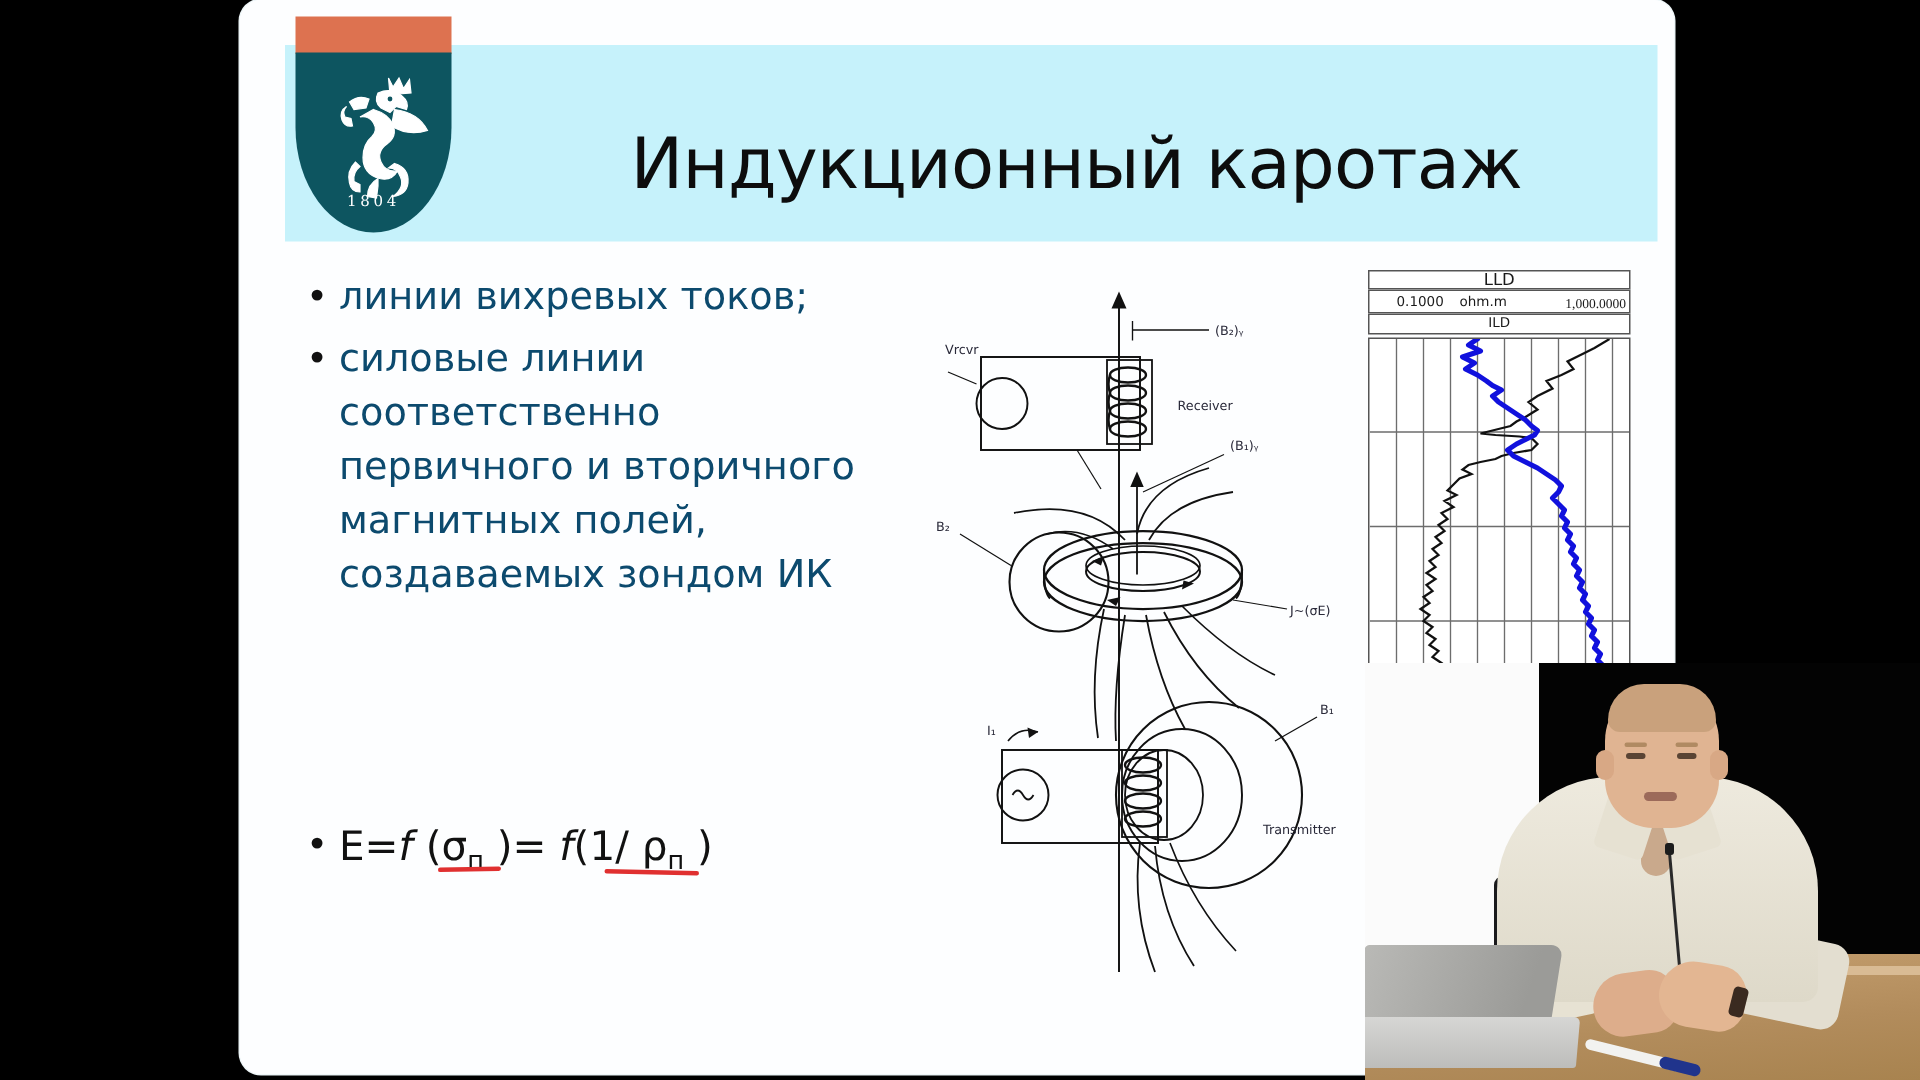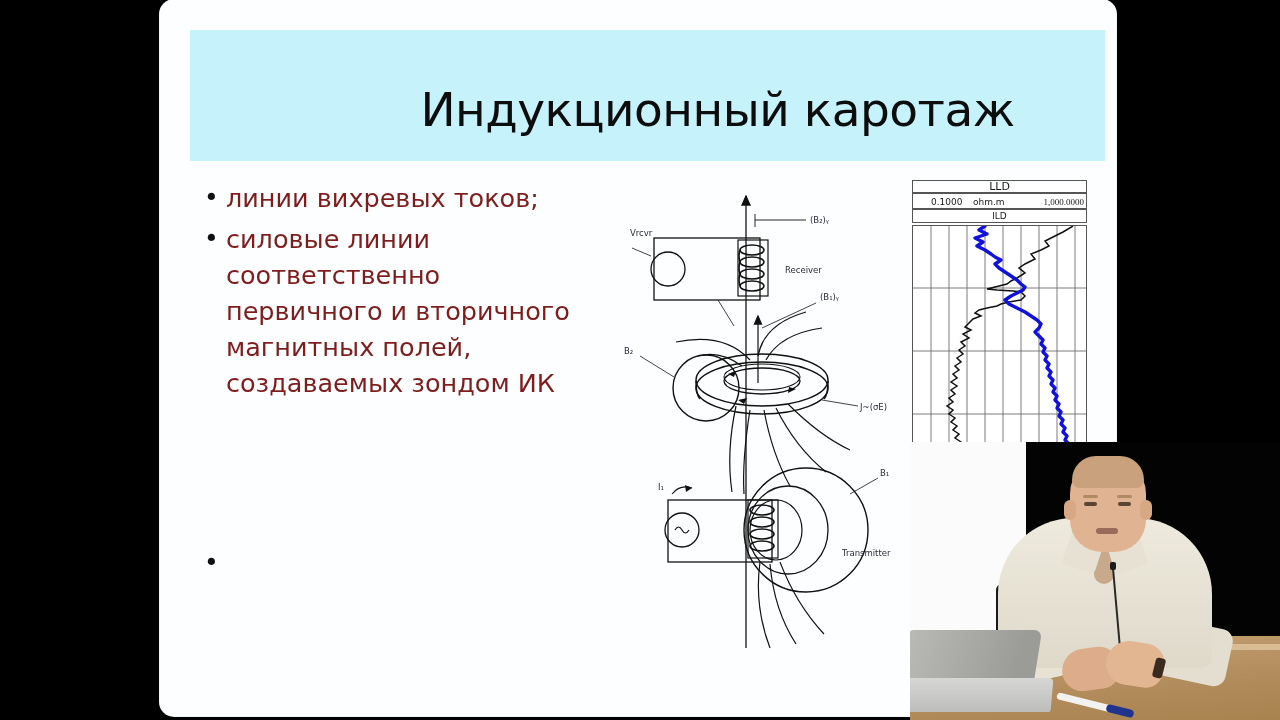--- a/index.html
+++ b/index.html
@@ -128,21 +128,21 @@
     flex: 0 0 22px;
     font-size: 25px;
     line-height: 36px;
     color: #111;
     text-align: left;
   }
   .bullet-text {
     flex: 1;
     font-size: 25.5px;
     line-height: 36px;
-    color: #7f1d1d;
+    color: #0c4a6e;
     font-family: "DejaVu Sans", sans-serif;
   }
 
   
   #formula-row {
     position: absolute;
     left: 44px;
     top: 545px;
     width: 420px;
     display: flex;
@@ -457,34 +457,65 @@
 
 <div id="stage">
 
   <div id="slide">
     <div id="slide-inner">
 
       <div id="title-bar">
         <div id="title-text">Индукционный каротаж</div>
       </div>
 
+      <div id="logo">
+        <div id="logo-band"></div>
+        <div id="logo-shield"></div>
+        <svg id="logo-griffin" viewBox="0 0 104 120">
+          <g fill="#ffffff" stroke="#ffffff" stroke-width="0.8">
+
+            <path d="M62 17 l3 6 4 -6 3 7 4 -6 1 9 -14 1 z"></path>
+
+            <path d="M55 27 q9 -4 16 2 q5 4 3 9 l-7 -2 -4 4 -6 -3 q-5 -4 -2 -10 z"></path>
+            <circle cx="63" cy="31" r="1.6" fill="#0d5560" stroke="none"></circle>
+
+            <path d="M66 38 q16 2 22 14 q-13 4 -24 -3 z"></path>
+
+            <path d="M52 38 q10 3 13 10 q3 8 -4 13 q-7 5 -4 12 q3 7 11 6 q-4 7 -12 5 q-11 -3 -11 -14 q0 -9 6 -14 q4 -4 1 -9 q-3 -5 -9 -4 z"></path>
+
+            <path d="M34 36 q-5 3 -3 9 q2 5 7 4 l-1 -5 -4 -1 q-2 -4 1 -7 z"></path>
+            <path d="M36 33 q6 -5 13 -2 l-2 6 -8 1 z"></path>
+
+            <path d="M40 73 q-6 6 -4 14 q1 6 7 6 l0 -5 -4 -2 q-1 -6 4 -10 z"></path>
+            <path d="M55 84 q-7 4 -7 12 l6 1 1 -8 z"></path>
+
+            <path d="M66 74 q10 3 9 13 q-1 8 -10 9 q8 -6 5 -13 q-2 -6 -8 -6 z"></path>
+          </g>
+        </svg>
+        <div id="logo-year">1804</div>
+      </div>
 
       <div id="bullet-block">
         <div class="bullet-row">
           <span class="bullet-dot">•</span>
           <span class="bullet-text">линии вихревых токов;</span>
         </div>
         <div class="bullet-row">
           <span class="bullet-dot">•</span>
           <span class="bullet-text">силовые линии соответственно первичного и вторичного магнитных полей, создаваемых зондом ИК</span>
         </div>
       </div>
 
       <div id="formula-row">
         <span class="bullet-dot">•</span>
+        <span id="formula-text">
+          <span>E=</span><span class="italic-f">f</span><span> (σ</span><span class="sub">п</span><span> )= </span><span class="italic-f">f</span><span>(1/ ρ</span><span class="sub">п</span><span> )</span>
+          <span id="ul1" class="underline-red"></span>
+          <span id="ul2" class="underline-red"></span>
+        </span>
       </div>
 
       <div id="diagram">
         <svg width="300" height="500" viewBox="0 0 300 500">
           <g fill="none" stroke="#111" stroke-width="1.3">
 
             <line x1="136" y1="18" x2="136" y2="250"></line>
             <line x1="136" y1="250" x2="136" y2="470"></line>
 
             <path d="M136 18 l-4 9 8 0 z" fill="#111"></path>

